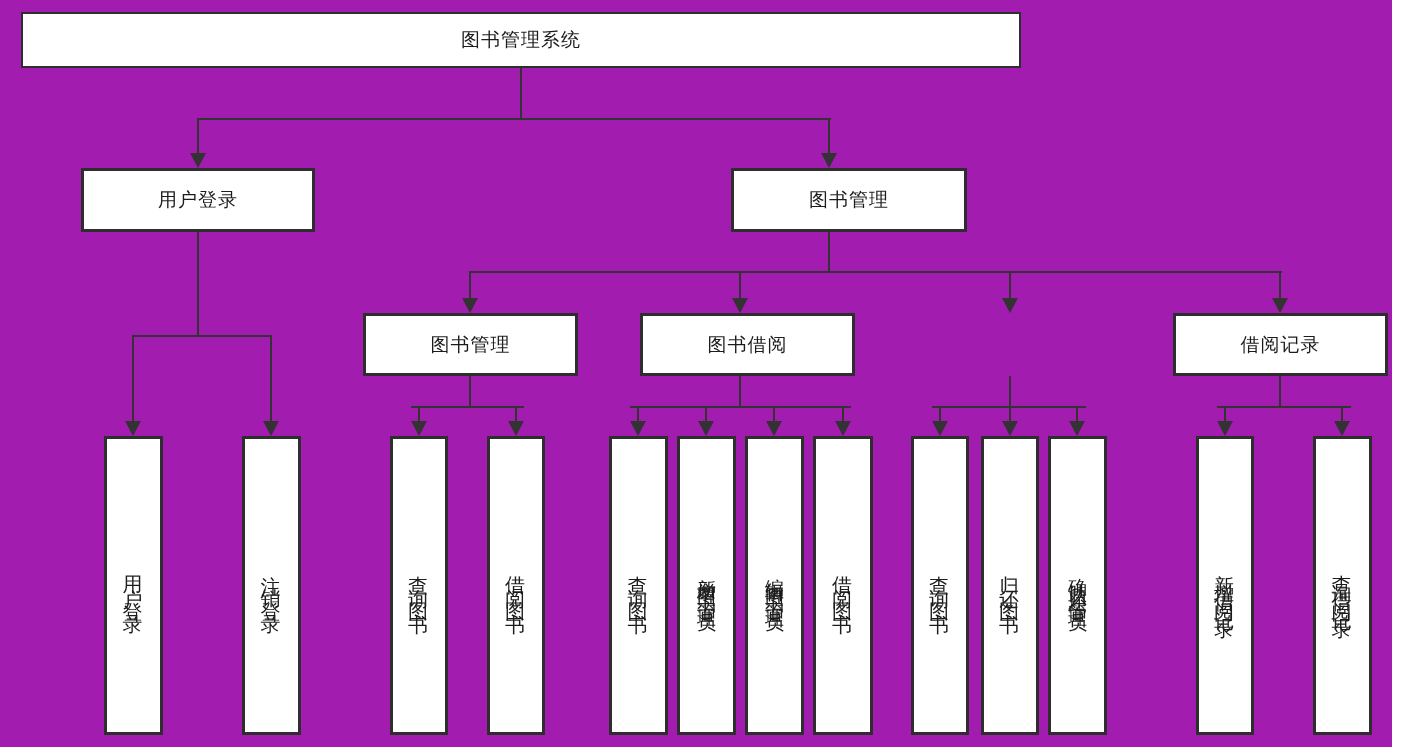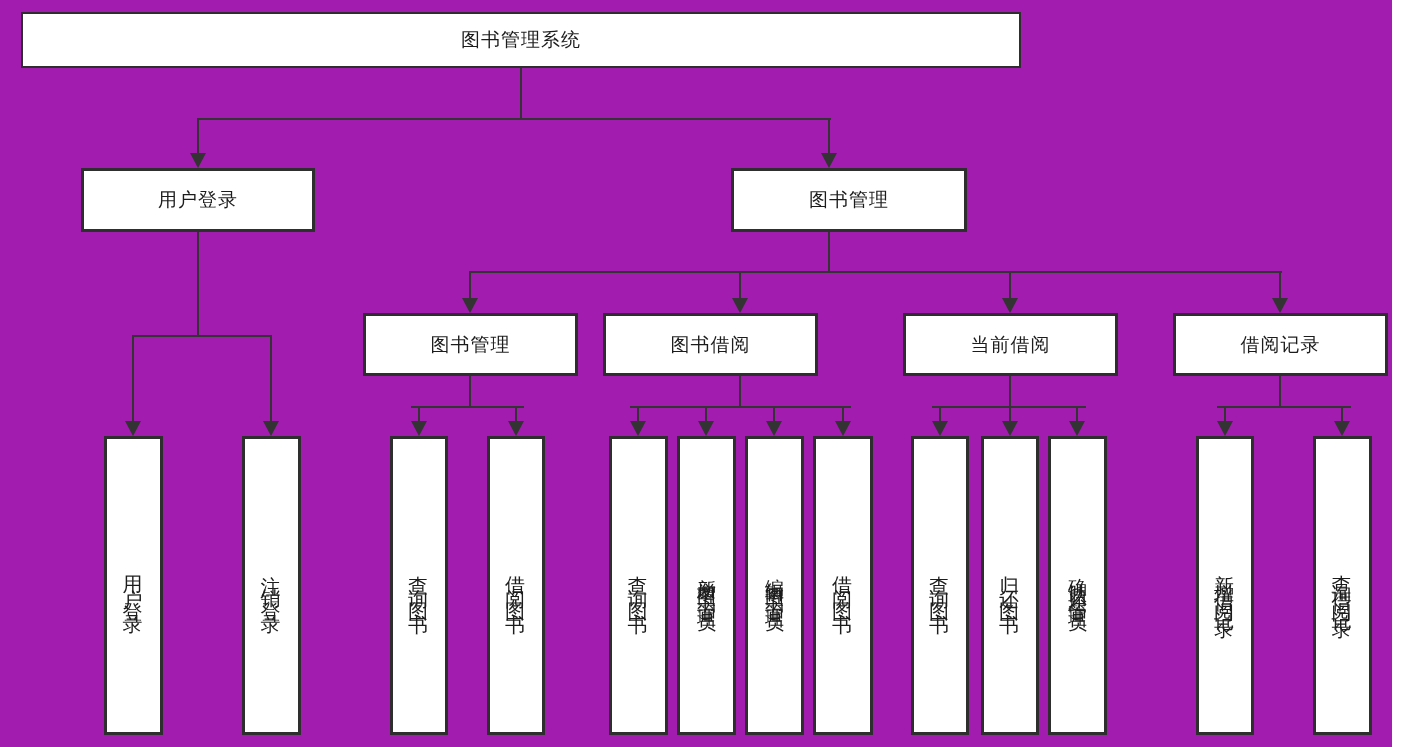--- a/index.html
+++ b/index.html
@@ -89,25 +89,22 @@
   <div class="vline" style="left:739px;top:271px;height:27px;"></div>
   <div class="arrow" style="left:732px;top:298px;"></div>
   <div class="vline" style="left:1009px;top:271px;height:27px;"></div>
   <div class="arrow" style="left:1002px;top:298px;"></div>
   <div class="vline" style="left:1279px;top:271px;height:27px;"></div>
   <div class="arrow" style="left:1272px;top:298px;"></div>
 
   <div class="node" style="left:363px;top:313px;width:215px;height:63px;">
     <span class="hlabel">图书管理</span>
   </div>
-  <div class="node" style="left:603px;top:313px;width:215px;height:63px;">
+  <div class="node" style="left:640px;top:313px;width:215px;height:63px;">
     <span class="hlabel">图书借阅</span>
-  </div>
-  <div class="node" style="left:903px;top:313px;width:215px;height:63px;">
-    <span class="hlabel">当前借阅</span>
   </div>
   <div class="node" style="left:1173px;top:313px;width:215px;height:63px;">
     <span class="hlabel">借阅记录</span>
   </div>
 
   <div class="vline" style="left:469px;top:376px;height:30px;"></div>
   <div class="hline" style="left:411px;top:406px;width:113px;"></div>
   <div class="vline" style="left:418px;top:406px;height:15px;"></div>
   <div class="arrow" style="left:411px;top:421px;"></div>
   <div class="vline" style="left:515px;top:406px;height:15px;"></div>

